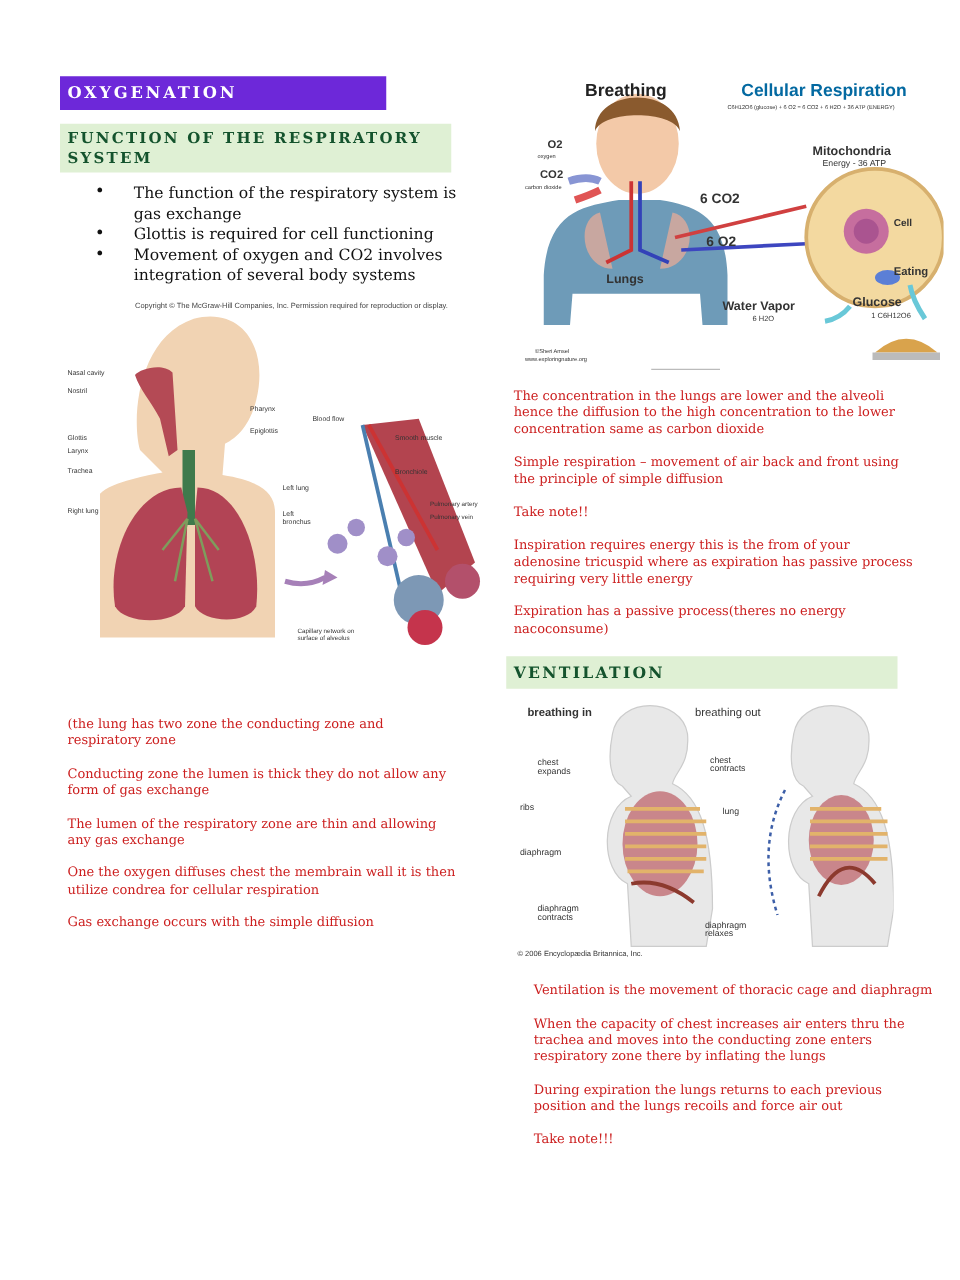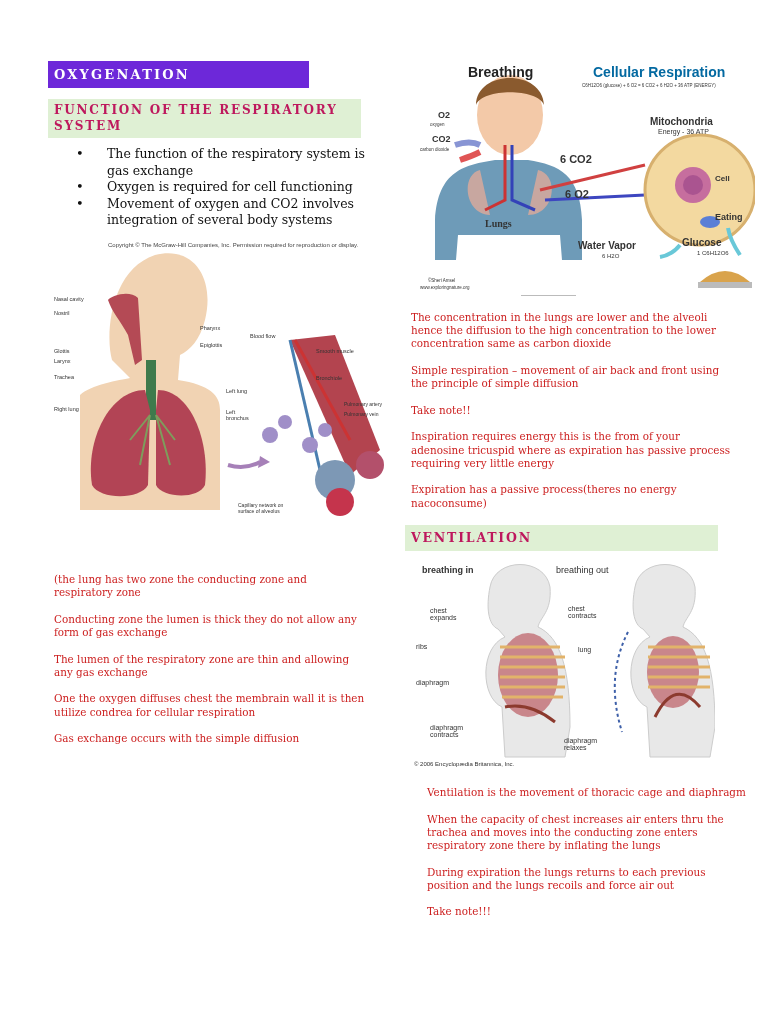--- a/index.html
+++ b/index.html
@@ -1,37 +1,37 @@
 <!DOCTYPE html>
 <html><head>
 <meta charset="utf-8">
 <style>
   html, body { margin:0; padding:0; background:#ffffff; }
   body { width:768px; height:1024px; position:relative; overflow:hidden; font-family:"DejaVu Serif", serif; }
   .abs { position:absolute; }
   .h-main { left:48px; top:61px; width:261px; height:27px; background:#6d28d9; color:#fff; font-weight:bold; font-size:13px; letter-spacing:2.2px; line-height:27px; padding-left:6px; box-sizing:border-box; }
-  .h-sub { background:#dff0d4; color:#be185d; font-weight:bold; font-size:12px; letter-spacing:1.8px; line-height:16px; padding:3px 6px; box-sizing:border-box; }
+  .h-sub { background:#dff0d4; color:#14532d; font-weight:bold; font-size:12px; letter-spacing:1.8px; line-height:16px; padding:3px 6px; box-sizing:border-box; }
   .bullets { left:76px; top:146px; width:290px; margin:0; padding:0; list-style:none; font-size:12.5px; line-height:16.5px; color:#111; }
   .bullets li { position:relative; padding-left:31px; }
   .bullets li::before { content:"•"; position:absolute; left:0; top:0; font-size:13px; }
   .red { color:#cc1f1f; font-size:10.4px; line-height:13.2px; }
   .red p { margin:0 0 13.4px 0; }
   .fig { background:#fff; overflow:hidden; }
   .caption { font-family:"Liberation Sans", sans-serif; font-size:6px; color:#444; }
   .lbl { font-family:"Liberation Sans", sans-serif; color:#333; position:absolute; }
 </style>
 </head>
 <body>
 
 <div class="abs h-main">OXYGENATION</div>
 <div class="abs h-sub" style="left:48px; top:99px; width:313px; height:39px;">FUNCTION OF THE RESPIRATORY SYSTEM</div>
 
 <ul class="abs bullets">
   <li>The function of the respiratory system is gas exchange</li>
-  <li>Oxygen is required for cell functioning</li>
+  <li>Glottis is required for cell functioning</li>
   <li>Movement of oxygen and CO2 involves integration of several body systems</li>
 </ul>
 
 <div class="abs fig" style="left:50px; top:240px; width:340px; height:285px;">
   <div class="caption abs" style="left:58px; top:2px; width:280px; white-space:nowrap;">Copyright © The McGraw-Hill Companies, Inc. Permission required for reproduction or display.</div>
   <svg width="340" height="285" style="position:absolute;left:0;top:0;">
 
     <path d="M62 120 C55 95 60 30 105 15 C145 5 165 40 155 80 C150 100 140 110 130 115 L128 140 C160 145 170 155 170 170 L170 270 L30 270 L30 155 C40 145 70 140 80 138 Z" fill="#f1d3b3"></path>
     <path d="M58 60 C62 55 80 50 88 58 L92 120 L85 125 L78 95 C70 80 62 72 58 60Z" fill="#b44a55"></path>
     <rect x="96" y="120" width="10" height="60" fill="#3f7a4c"></rect>
@@ -107,21 +107,21 @@
   </svg>
   <div class="lbl" style="left:58px; top:4px; font-size:14px; font-weight:bold; color:#222;">Breathing</div>
   <div class="lbl" style="left:183px; top:4px; font-size:14px; font-weight:bold; color:#0369a1;">Cellular Respiration</div>
   <div class="lbl" style="left:172px; top:23px; font-size:4.5px; white-space:nowrap;">C6H12O6 (glucose) + 6 O2 = 6 CO2 + 6 H2O + 36 ATP (ENERGY)</div>
   <div class="lbl" style="left:28px; top:50px; font-size:9px; font-weight:bold;">O2</div>
   <div class="lbl" style="left:20px; top:62px; font-size:4.5px;">oxygen</div>
   <div class="lbl" style="left:22px; top:74px; font-size:9px; font-weight:bold;">CO2</div>
   <div class="lbl" style="left:10px; top:87px; font-size:4.5px;">carbon dioxide</div>
   <div class="lbl" style="left:150px; top:93px; font-size:11px; font-weight:bold;">6 CO2</div>
   <div class="lbl" style="left:155px; top:128px; font-size:11px; font-weight:bold;">6 O2</div>
-  <div class="lbl" style="left:75px; top:158px; font-size:10px; font-weight:bold;font-family:Liberation Serif, serif;">Lungs</div>
+  <div class="lbl" style="left:75px; top:158px; font-size:10px; font-weight:bold;">Lungs</div>
   <div class="lbl" style="left:240px; top:56px; font-size:10px; font-weight:bold;">Mitochondria</div>
   <div class="lbl" style="left:248px; top:68px; font-size:7px;">Energy - 36 ATP</div>
   <div class="lbl" style="left:305px; top:114px; font-size:8px; font-weight:bold;">Cell</div>
   <div class="lbl" style="left:305px; top:152px; font-size:9px; font-weight:bold;">Eating</div>
   <div class="lbl" style="left:272px; top:177px; font-size:10px; font-weight:bold;text-align:right;">Glucose</div>
   <div class="lbl" style="left:287px; top:190px; font-size:6px;">1 C6H12O6</div>
   <div class="lbl" style="left:168px; top:180px; font-size:10px; font-weight:bold;">Water Vapor</div>
   <div class="lbl" style="left:192px; top:193px; font-size:6px;">6 H2O</div>
   <div class="lbl" style="left:18px; top:218px; font-size:4.5px;">©Sheri Amsel</div>
   <div class="lbl" style="left:10px; top:225px; font-size:4.5px;">www.exploringnature.org</div>

